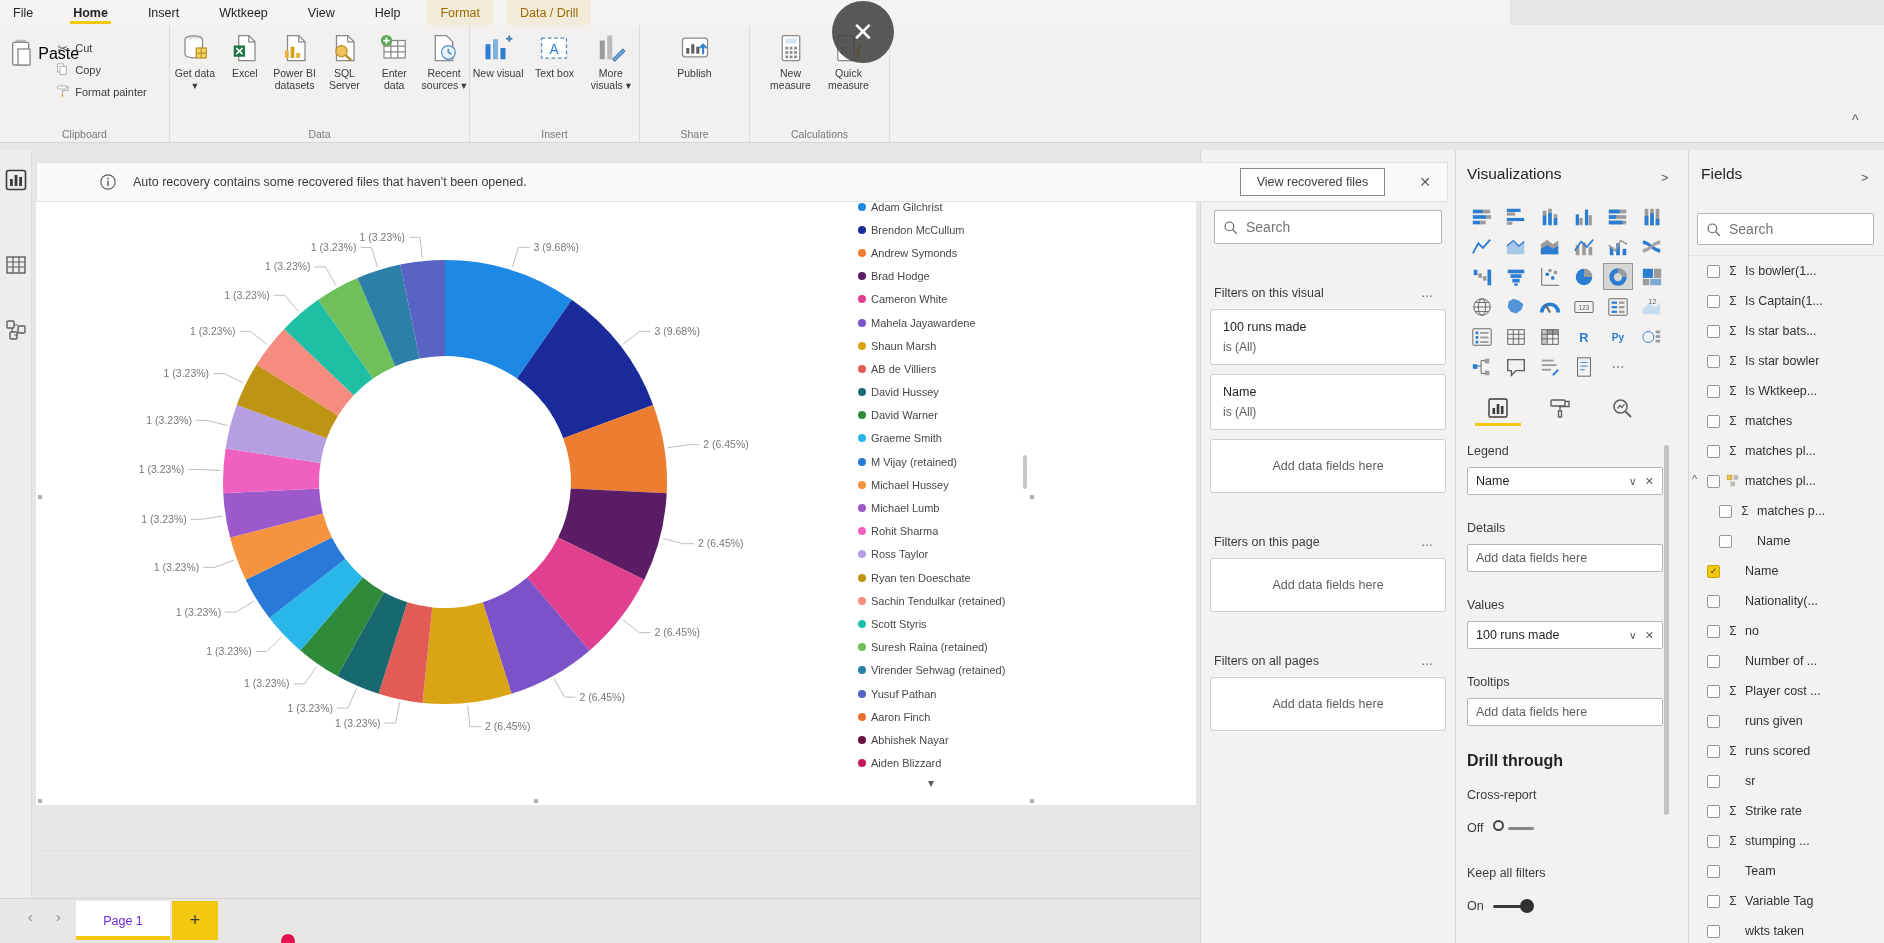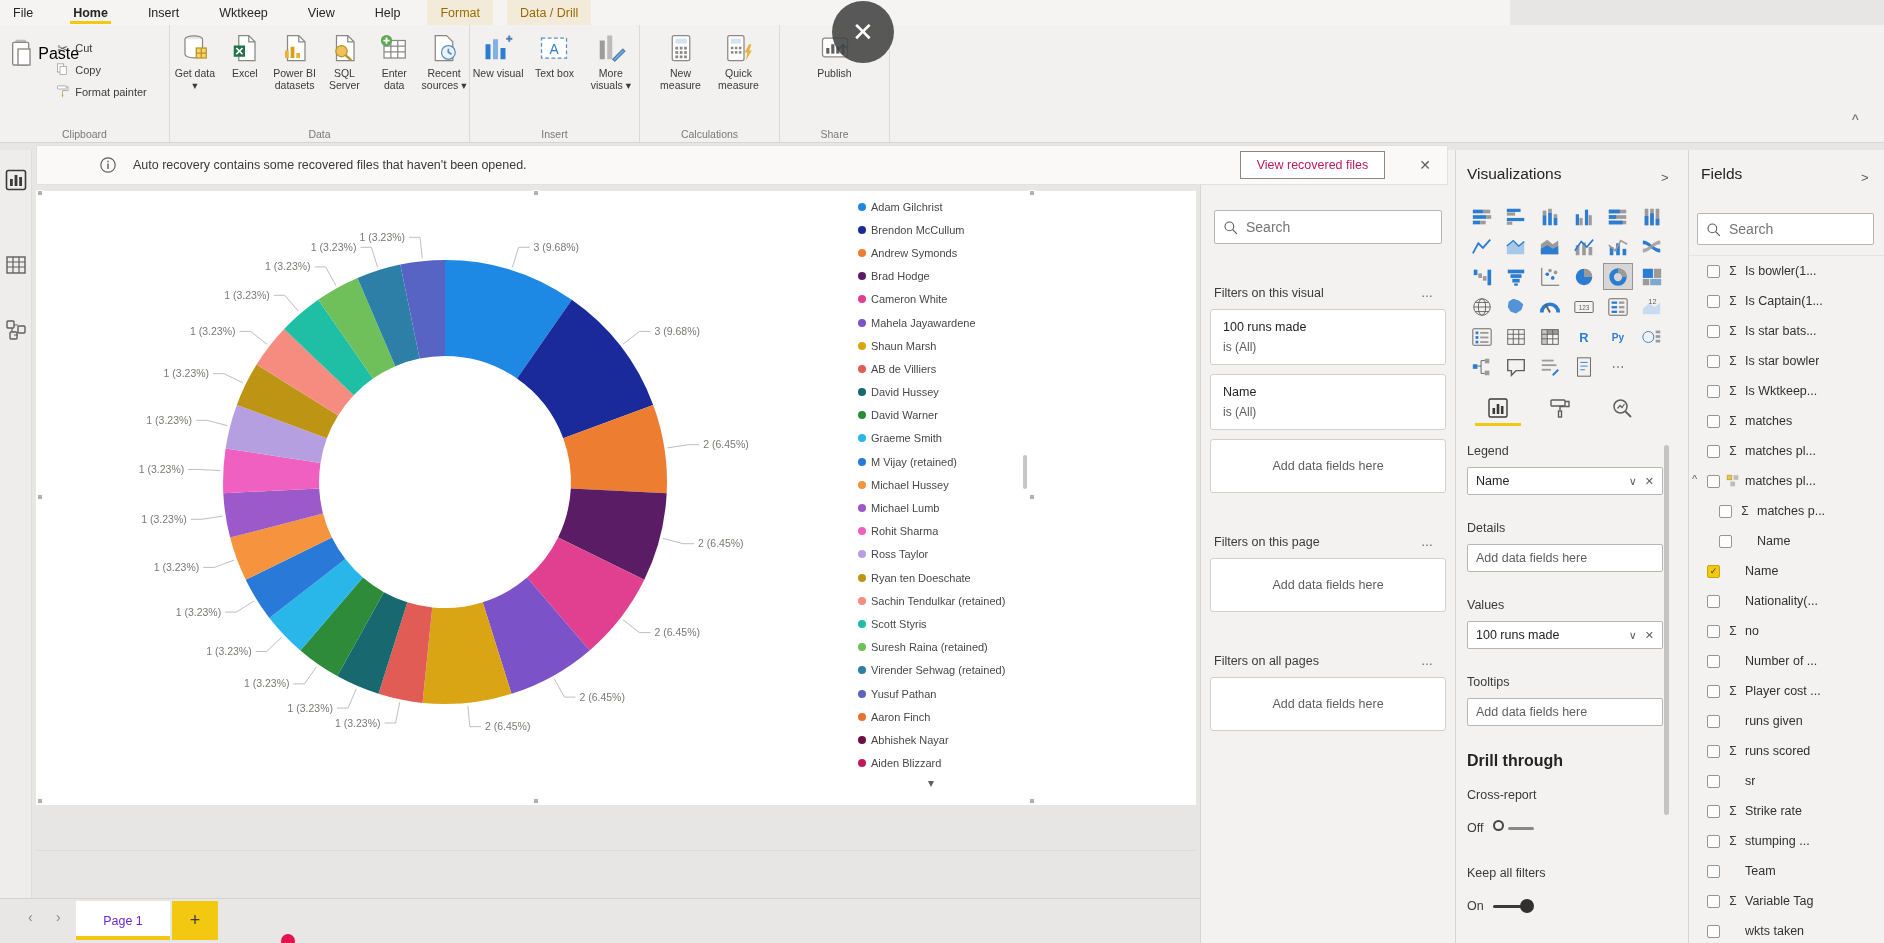--- a/index.html
+++ b/index.html
@@ -24,24 +24,24 @@
   .rbtn .rlabel { font-size:10.5px; line-height:1.15; color:#3B3A39; text-align:center; }
   .clip-stack { display:flex; flex-direction:column; margin-left:4px; margin-top:4px; }
   .rsmall { display:flex; align-items:center; height:22px; cursor:pointer; }
   .rsmall .sicon { width:17px; height:17px; margin-right:4px; font-size:13px; color:#605E5C; text-align:center; line-height:17px; }
   .rsmall .slabel { font-size:11px; color:#3B3A39; white-space:nowrap; }
   .paste-btn { width:44px; margin-left:-16px; display:flex; flex-direction:row; align-items:center; padding-top:4px; cursor:pointer; }
   .paste-btn .ricon { width:32px; height:34px; }
   .ribbon-collapse { position:absolute; left:1852px; top:112px; font-size:14px; color:#605E5C; cursor:pointer; }
 
   
-  .notif { position:absolute; left:36px; top:145px; width:1412px; height:40px; background:#FAF9F7; border:1px solid #E3E1DF; display:flex; align-items:center; z-index:5; }
+  .notif { position:absolute; left:36px; top:162px; width:1412px; height:40px; background:#FAF9F7; border:1px solid #E3E1DF; display:flex; align-items:center; z-index:5; }
   .notif-icon { margin-left:62px; width:18px; height:18px; }
   .notif-text { margin-left:16px; font-size:12.5px; color:#3B3A39; }
-  .notif-btn { margin-left:auto; margin-right:34px; background:#FFF; border:1px solid #8A8886; padding:6px 16px; font-size:12.5px; color:#be185d; cursor:pointer; white-space:nowrap; }
+  .notif-btn { margin-left:auto; margin-right:34px; background:#FFF; border:1px solid #8A8886; padding:6px 16px; font-size:12.5px; color:#404040; cursor:pointer; white-space:nowrap; }
   .notif-close { margin-right:16px; font-size:14px; color:#605E5C; cursor:pointer; }
 
   
   .left-strip { position:absolute; left:0; top:150px; width:32px; height:793px; background:#EFEDEB; border-right:1px solid #E0DEDC; }
   .vs-item { position:absolute; left:4px; width:24px; height:24px; cursor:pointer; }
 
   
   .canvas { position:absolute; left:36px; top:191px; width:1160px; height:614px; background:#FFFFFF; }
   .canvas-divider { position:absolute; left:36px; top:850px; width:1160px; height:1px; background:#DFDDDB; }
   .visual { position:absolute; left:40px; top:193px; width:992px; height:608px; }
@@ -267,20 +267,33 @@
         <div class="rbtn">
           <span class="ricon"><svg width="30" height="30" viewBox="0 0 24 24">
               <rect x="3" y="6" width="4" height="15" fill="#9D9B99"></rect>
               <rect x="9" y="2" width="4" height="19" fill="#BDBBB9"></rect>
               <path d="M13.5 21l8-8 1.5 1.5-8 8Z" fill="#7FB2E0" stroke="#4A7FB5"></path>
             </svg></span>
           <span class="rlabel">More visuals ▾</span>
         </div>
         <div class="rgroup-label">Insert</div>
       </div>
+      <div class="rgroup" style="width: 110px;">
+        <div class="rbtn">
+          <span class="ricon"><svg width="30" height="30" viewBox="0 0 24 24">
+              <rect x="2" y="4" width="20" height="15" rx="2" fill="#FFF" stroke="#8A8886"></rect>
+              <rect x="5" y="12" width="2.5" height="4.5" fill="#605E5C"></rect>
+              <rect x="9" y="9" width="2.5" height="7.5" fill="#605E5C"></rect>
+              <rect x="13" y="11" width="2.5" height="5.5" fill="#605E5C"></rect>
+              <path d="M18.5 17V9.5M15.8 12l2.7-2.7 2.7 2.7" fill="none" stroke="#2B7CD3" stroke-width="1.6"></path>
+            </svg></span>
+          <span class="rlabel">Publish</span>
+        </div>
+        <div class="rgroup-label">Share</div>
+      </div>
       <div class="rgroup" style="width: 140px;">
         <div class="rbtn">
           <span class="ricon"><svg width="30" height="30" viewBox="0 0 24 24">
               <rect x="5" y="2" width="14" height="20" rx="1.5" fill="#FFF" stroke="#8A8886"></rect>
               <rect x="7.5" y="4.5" width="9" height="4" fill="#D6E4F2"></rect>
               <g fill="#8A8886">
                 <rect x="7.5" y="11" width="2.2" height="2.2"></rect>
                 <rect x="11" y="11" width="2.2" height="2.2"></rect>
                 <rect x="14.5" y="11" width="2.2" height="2.2"></rect>
                 <rect x="7.5" y="14.5" width="2.2" height="2.2"></rect>
@@ -303,33 +316,20 @@
                 <rect x="11.9" y="11" width="2" height="2"></rect>
                 <rect x="5.5" y="14.5" width="2" height="2"></rect>
                 <rect x="8.7" y="14.5" width="2" height="2"></rect>
                 <rect x="11.9" y="14.5" width="2" height="2"></rect>
               </g>
               <path d="M20 9l-3.5 6.5h2.2L17.5 22l4.8-8h-2.2L22 9Z" fill="#E8B33A"></path>
             </svg></span>
           <span class="rlabel">Quick measure</span>
         </div>
         <div class="rgroup-label">Calculations</div>
-      </div>
-      <div class="rgroup" style="width: 110px;">
-        <div class="rbtn">
-          <span class="ricon"><svg width="30" height="30" viewBox="0 0 24 24">
-              <rect x="2" y="4" width="20" height="15" rx="2" fill="#FFF" stroke="#8A8886"></rect>
-              <rect x="5" y="12" width="2.5" height="4.5" fill="#605E5C"></rect>
-              <rect x="9" y="9" width="2.5" height="7.5" fill="#605E5C"></rect>
-              <rect x="13" y="11" width="2.5" height="5.5" fill="#605E5C"></rect>
-              <path d="M18.5 17V9.5M15.8 12l2.7-2.7 2.7 2.7" fill="none" stroke="#2B7CD3" stroke-width="1.6"></path>
-            </svg></span>
-          <span class="rlabel">Publish</span>
-        </div>
-        <div class="rgroup-label">Share</div>
       </div>
     </div>
   <div class="ribbon-collapse">^</div>
 
   <div class="notif">
     <span class="notif-icon">
       <svg width="18" height="18" viewBox="0 0 20 20">
           <circle cx="10" cy="10" r="8" fill="none" stroke="#605E5C" stroke-width="1.3"></circle>
           <rect x="9.2" y="8.4" width="1.6" height="6" fill="#605E5C"></rect>
           <rect x="9.2" y="5.2" width="1.6" height="1.8" fill="#605E5C"></rect>

